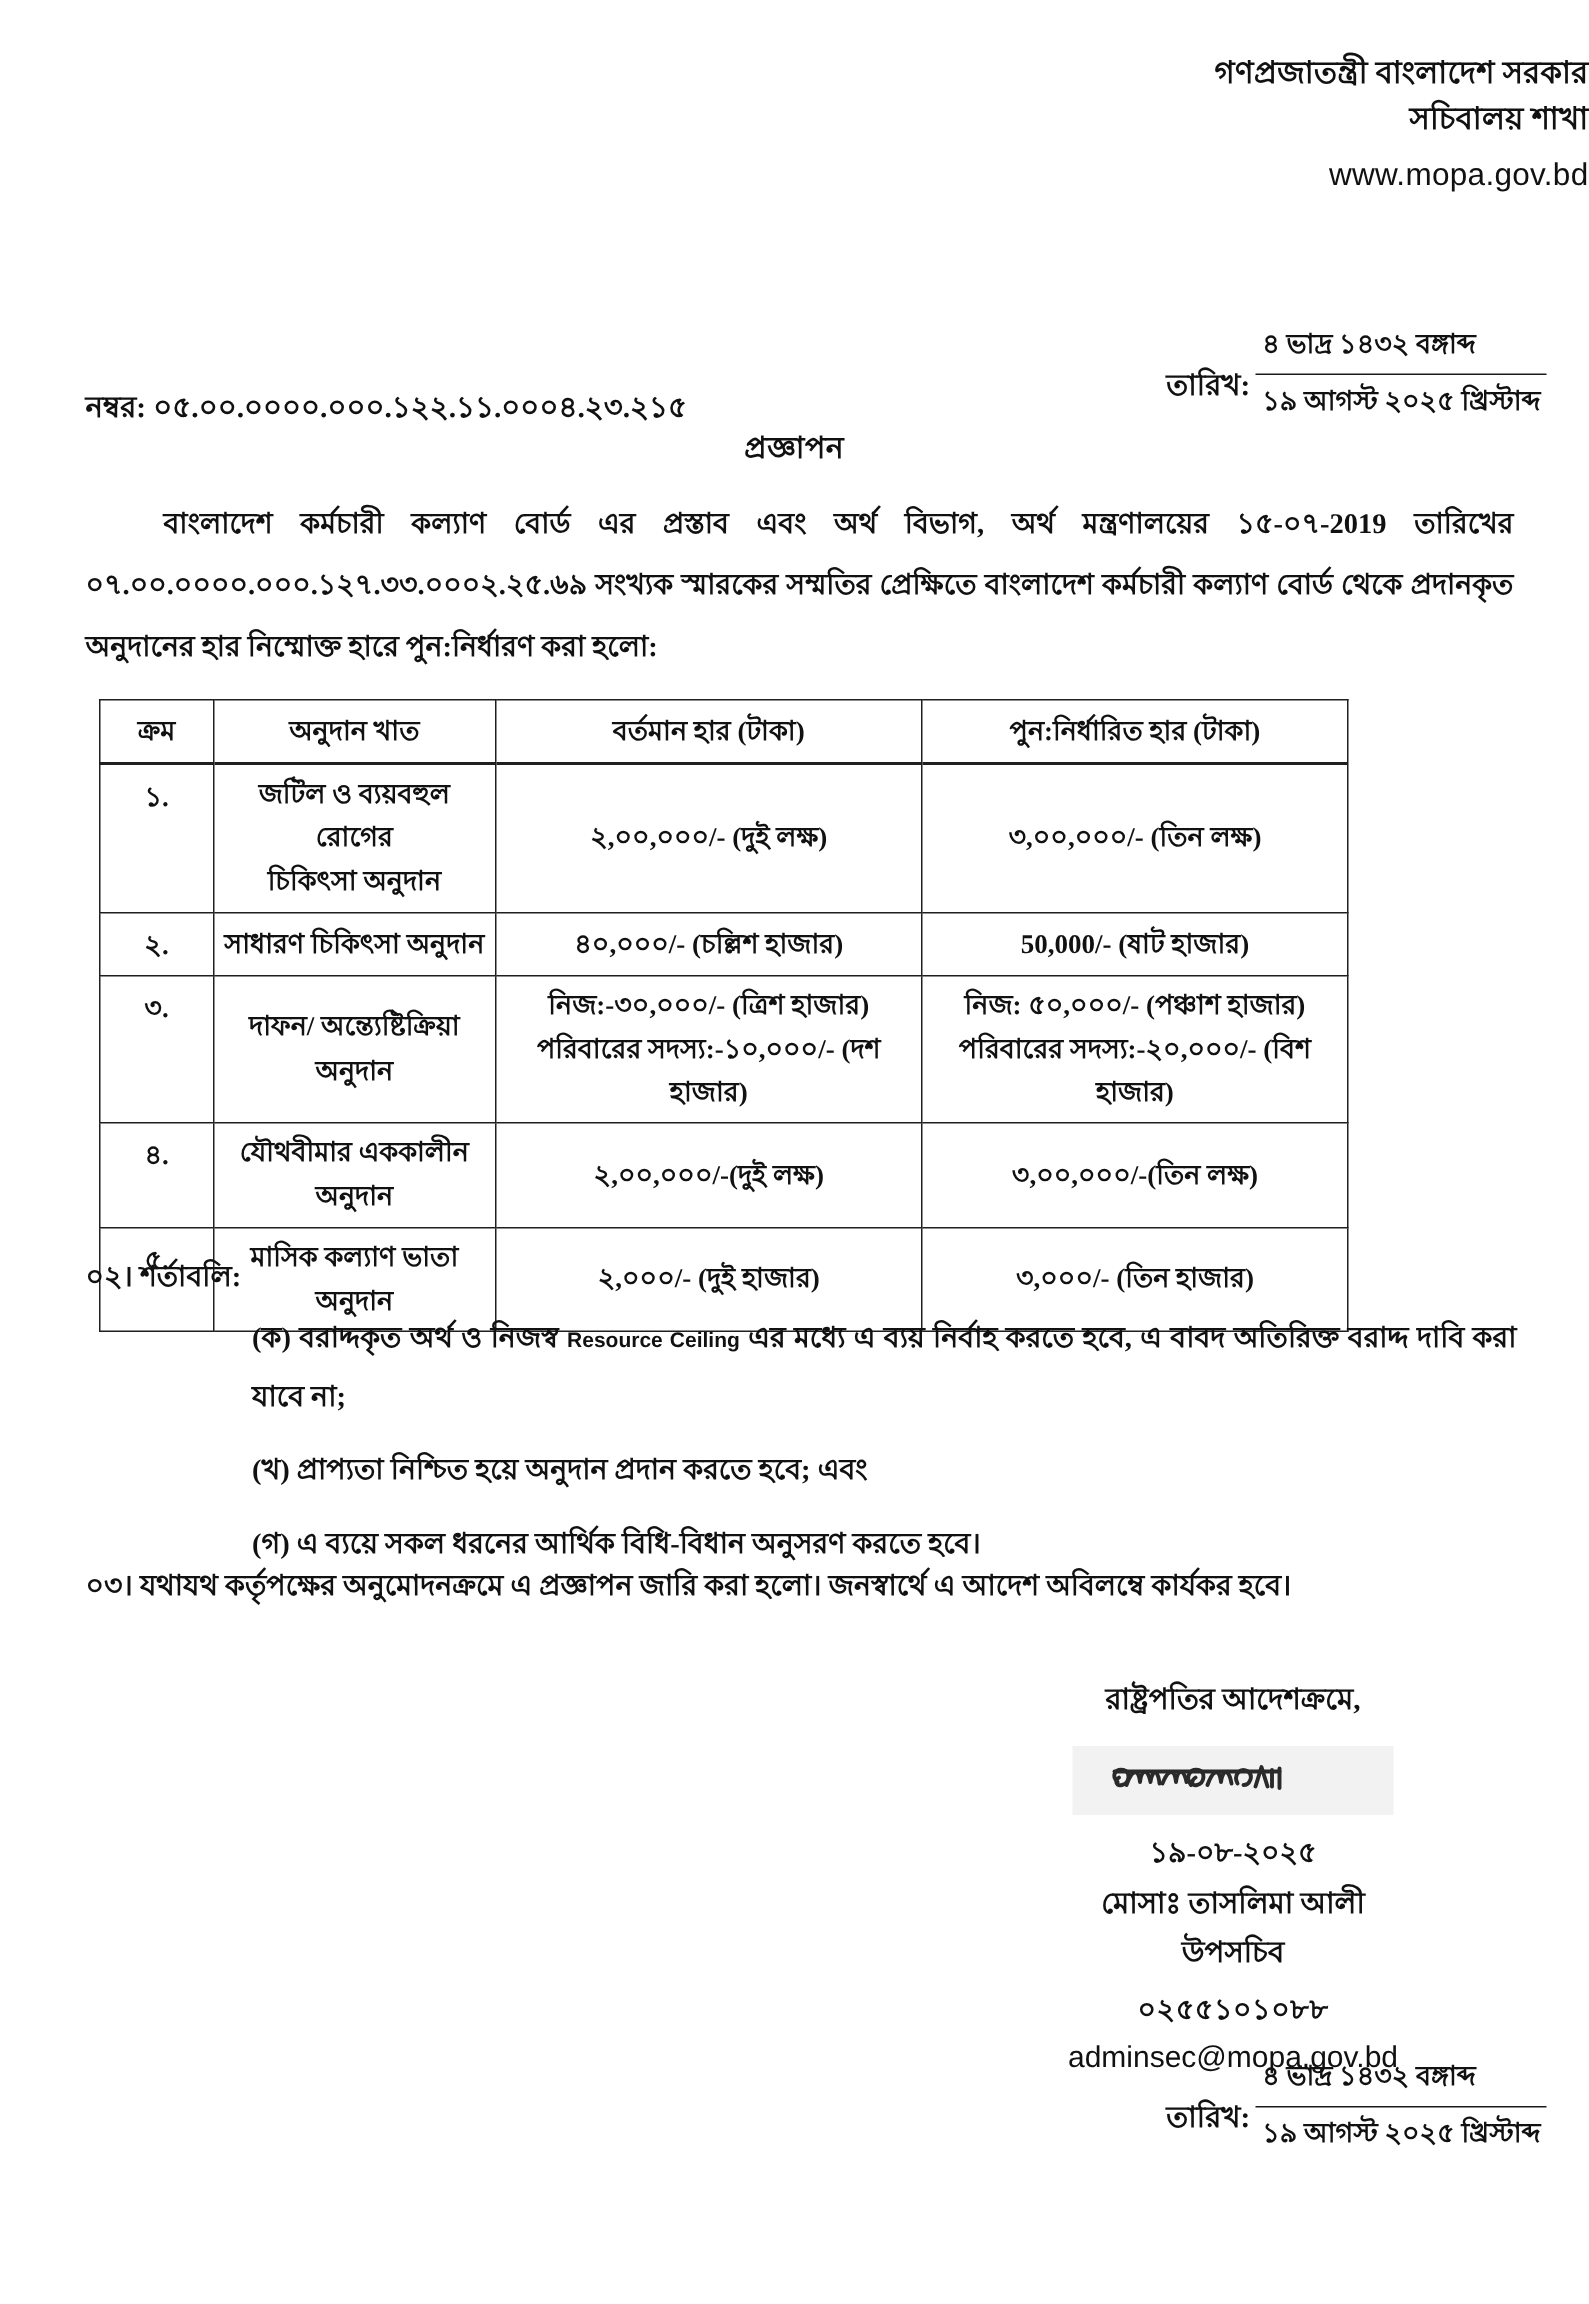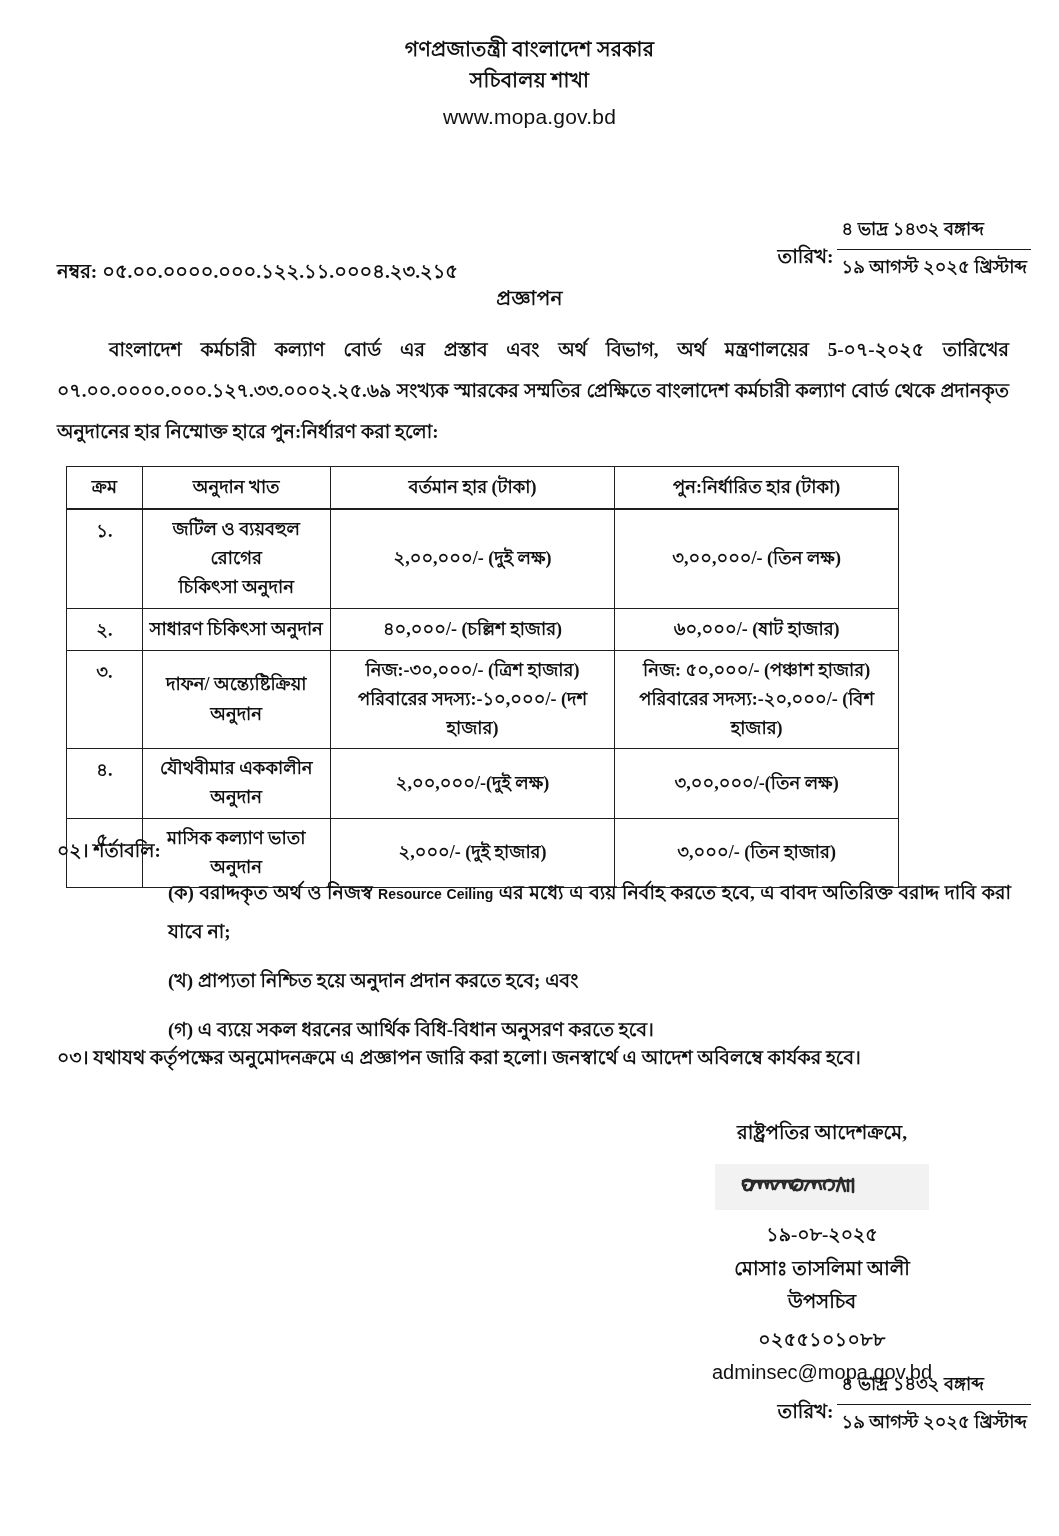--- a/index.html
+++ b/index.html
@@ -22,21 +22,21 @@
     inset: 0;
     padding: 0;
   }
 
   
   .letterhead {
     position: absolute;
     top: 34px;
     left: 0;
     right: 0;
-    text-align: center;
+    text-align: right;
     line-height: 1.52;
   }
   .letterhead .bn-line {
     font-size: 20.5px;
     font-weight: 700;
     letter-spacing: 0.2px;
   }
   .letterhead .url-line {
     font-family: "Liberation Sans", "DejaVu Sans", sans-serif;
     font-size: 21px;
@@ -283,21 +283,21 @@
       <span class="date-label">তারিখ:</span>
       <span class="date-stack">
         <span class="d-top">৪ ভাদ্র ১৪৩২ বঙ্গাব্দ</span>
         <span class="d-bot">১৯ আগস্ট ২০২৫ খ্রিস্টাব্দ</span>
       </span>
     </div>
   </div>
 
   <div class="doc-title">প্রজ্ঞাপন</div>
 
-  <div class="intro-para">বাংলাদেশ কর্মচারী কল্যাণ বোর্ড এর প্রস্তাব এবং অর্থ বিভাগ, অর্থ মন্ত্রণালয়ের 5-০৭-২০২৫ তারিখের ০৭.০০.০০০০.০০০.১২৭.৩৩.০০০২.২৫.৬৯ সংখ্যক স্মারকের সম্মতির প্রেক্ষিতে বাংলাদেশ কর্মচারী কল্যাণ বোর্ড থেকে প্রদানকৃত অনুদানের হার নিম্মোক্ত হারে পুন:নির্ধারণ করা হলো:</div>
+  <div class="intro-para">বাংলাদেশ কর্মচারী কল্যাণ বোর্ড এর প্রস্তাব এবং অর্থ বিভাগ, অর্থ মন্ত্রণালয়ের ১৫-০৭-2019 তারিখের ০৭.০০.০০০০.০০০.১২৭.৩৩.০০০২.২৫.৬৯ সংখ্যক স্মারকের সম্মতির প্রেক্ষিতে বাংলাদেশ কর্মচারী কল্যাণ বোর্ড থেকে প্রদানকৃত অনুদানের হার নিম্মোক্ত হারে পুন:নির্ধারণ করা হলো:</div>
 
   <div class="rate-table-wrap">
     <table class="rate-table">
       <colgroup>
         <col class="c-sl">
           <col class="c-head">
           <col class="c-cur">
           <col class="c-new">
       </colgroup>
       <thead>
@@ -326,21 +326,21 @@
 
         <tr>
           <td class="sl-cell">২.</td>
           <td>
             <span class="cell-line">সাধারণ চিকিৎসা অনুদান</span>
           </td>
           <td>
             <span class="cell-line">৪০,০০০/- (চল্লিশ হাজার)</span>
           </td>
           <td>
-            <span class="cell-line">৬০,০০০/- (ষাট হাজার)</span>
+            <span class="cell-line">50,000/- (ষাট হাজার)</span>
           </td>
         </tr>
 
         <tr>
           <td class="sl-cell">৩.</td>
           <td>
             <span class="cell-line">দাফন/ অন্ত্যেষ্টিক্রিয়া</span>
             <span class="cell-line">অনুদান</span>
           </td>
           <td>

